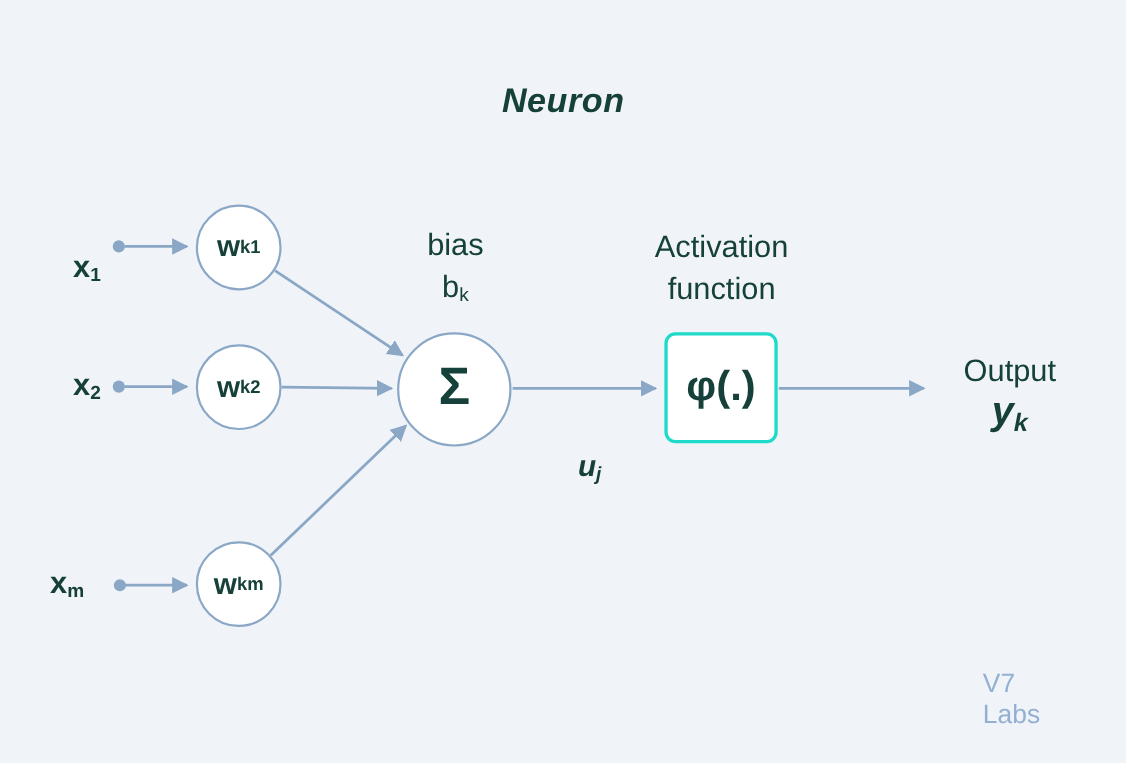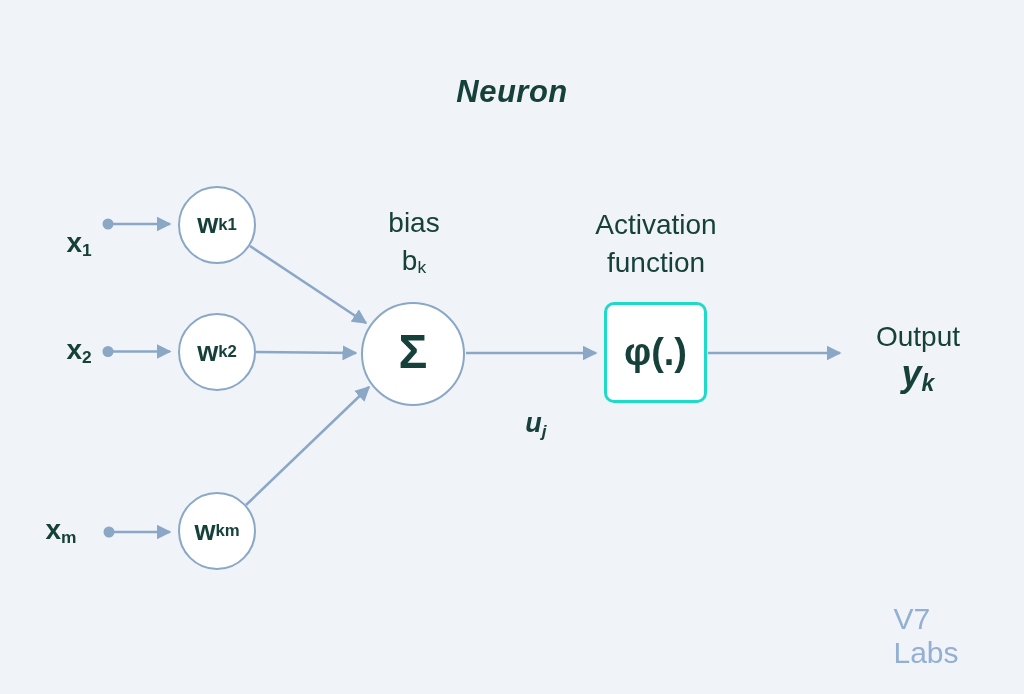--- a/index.html
+++ b/index.html
@@ -86,21 +86,21 @@
     align-items: center;
     justify-content: center;
     font-size: 38px;
     font-weight: 700;
     color: var(--ink);
   }
   .watermark {
     position: absolute;
     transform: translate(-50%, -50%);
     left: 937px; top: 636px;
-    font-size: 30px;
+    font-size: 24px;
     font-weight: 400;
     color: var(--watermark);
   }
   svg.wires { position: absolute; left: 0; top: 0; }
   .edge { stroke: var(--line); stroke-width: 2.5; fill: none; }
   .arrowhead { fill: var(--line); }
   .dot { fill: var(--line); }
 </style>
 </head>
 <body>

